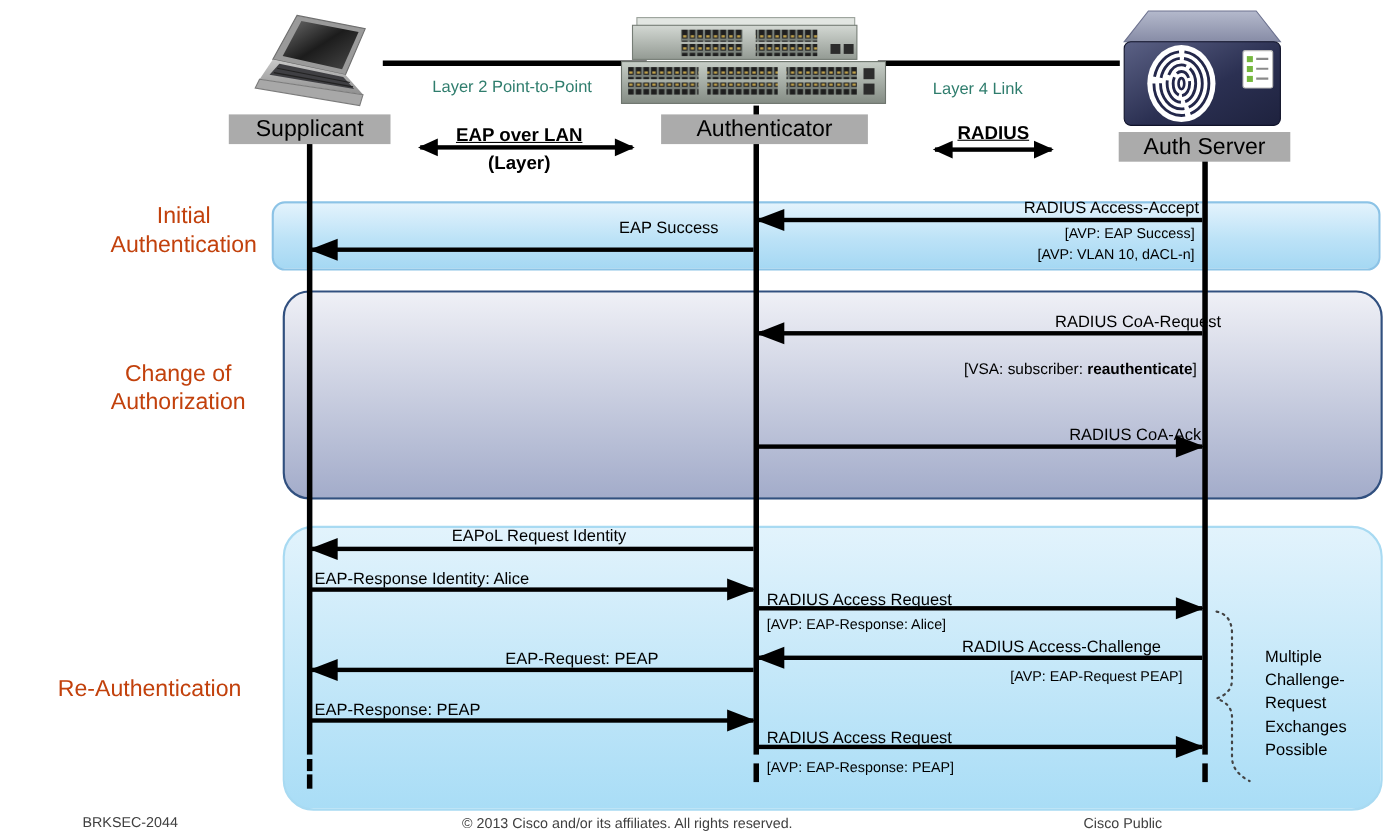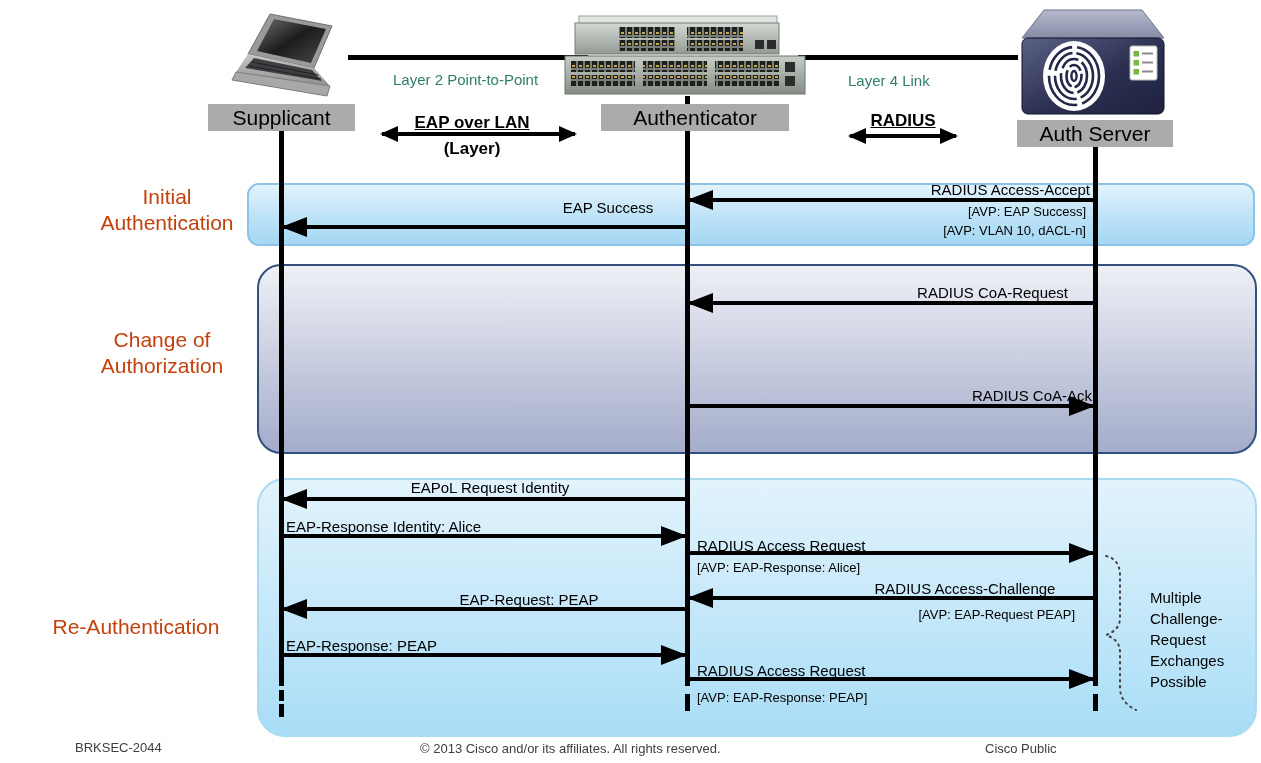--- a/index.html
+++ b/index.html
@@ -212,24 +212,27 @@
       <span class="shaft"></span>
   </div>
   <div class="avp tr" style="left:760px;top:204px;width:326px;">[AVP: EAP Success]</div>
   <div class="avp tr" style="left:760px;top:223px;width:326px;">[AVP: VLAN 10, dACL-n]</div>
   <div class="msg tc" style="left:508px;top:199px;width:200px;">EAP Success</div>
   <div class="arrow" style="left:281px;top:217px;width:406px;">
     <span class="ah l"></span>
       <span class="shaft"></span>
   </div>
 
-  <div class="msg tr" style="left:738px;top:284px;width:330px;">RADIUS CoA-Request</div>
+  <div class="msg tr" style="left:780px;top:284px;width:330px;">RADIUS CoA-Request</div>
   <div class="arrow" style="left:687px;top:293px;width:408px;">
     <span class="ah l"></span>
       <span class="shaft"></span>
+  </div>
+  <div class="msg tr" style="left:700px;top:327px;width:388px;font-size:14px;">
+    <span>[VSA: subscriber: </span><b>reauthenticate</b><span>]</span>
   </div>
   <div class="msg tr" style="left:762px;top:387px;width:330px;">RADIUS CoA-Ack</div>
   <div class="arrow" style="left:687px;top:396px;width:408px;">
     <span class="shaft"></span>
       <span class="ah r"></span>
   </div>
 
   <div class="msg tc" style="left:390px;top:479px;width:200px;">EAPoL Request Identity</div>
   <div class="arrow" style="left:281px;top:489px;width:406px;">
     <span class="ah l"></span>

